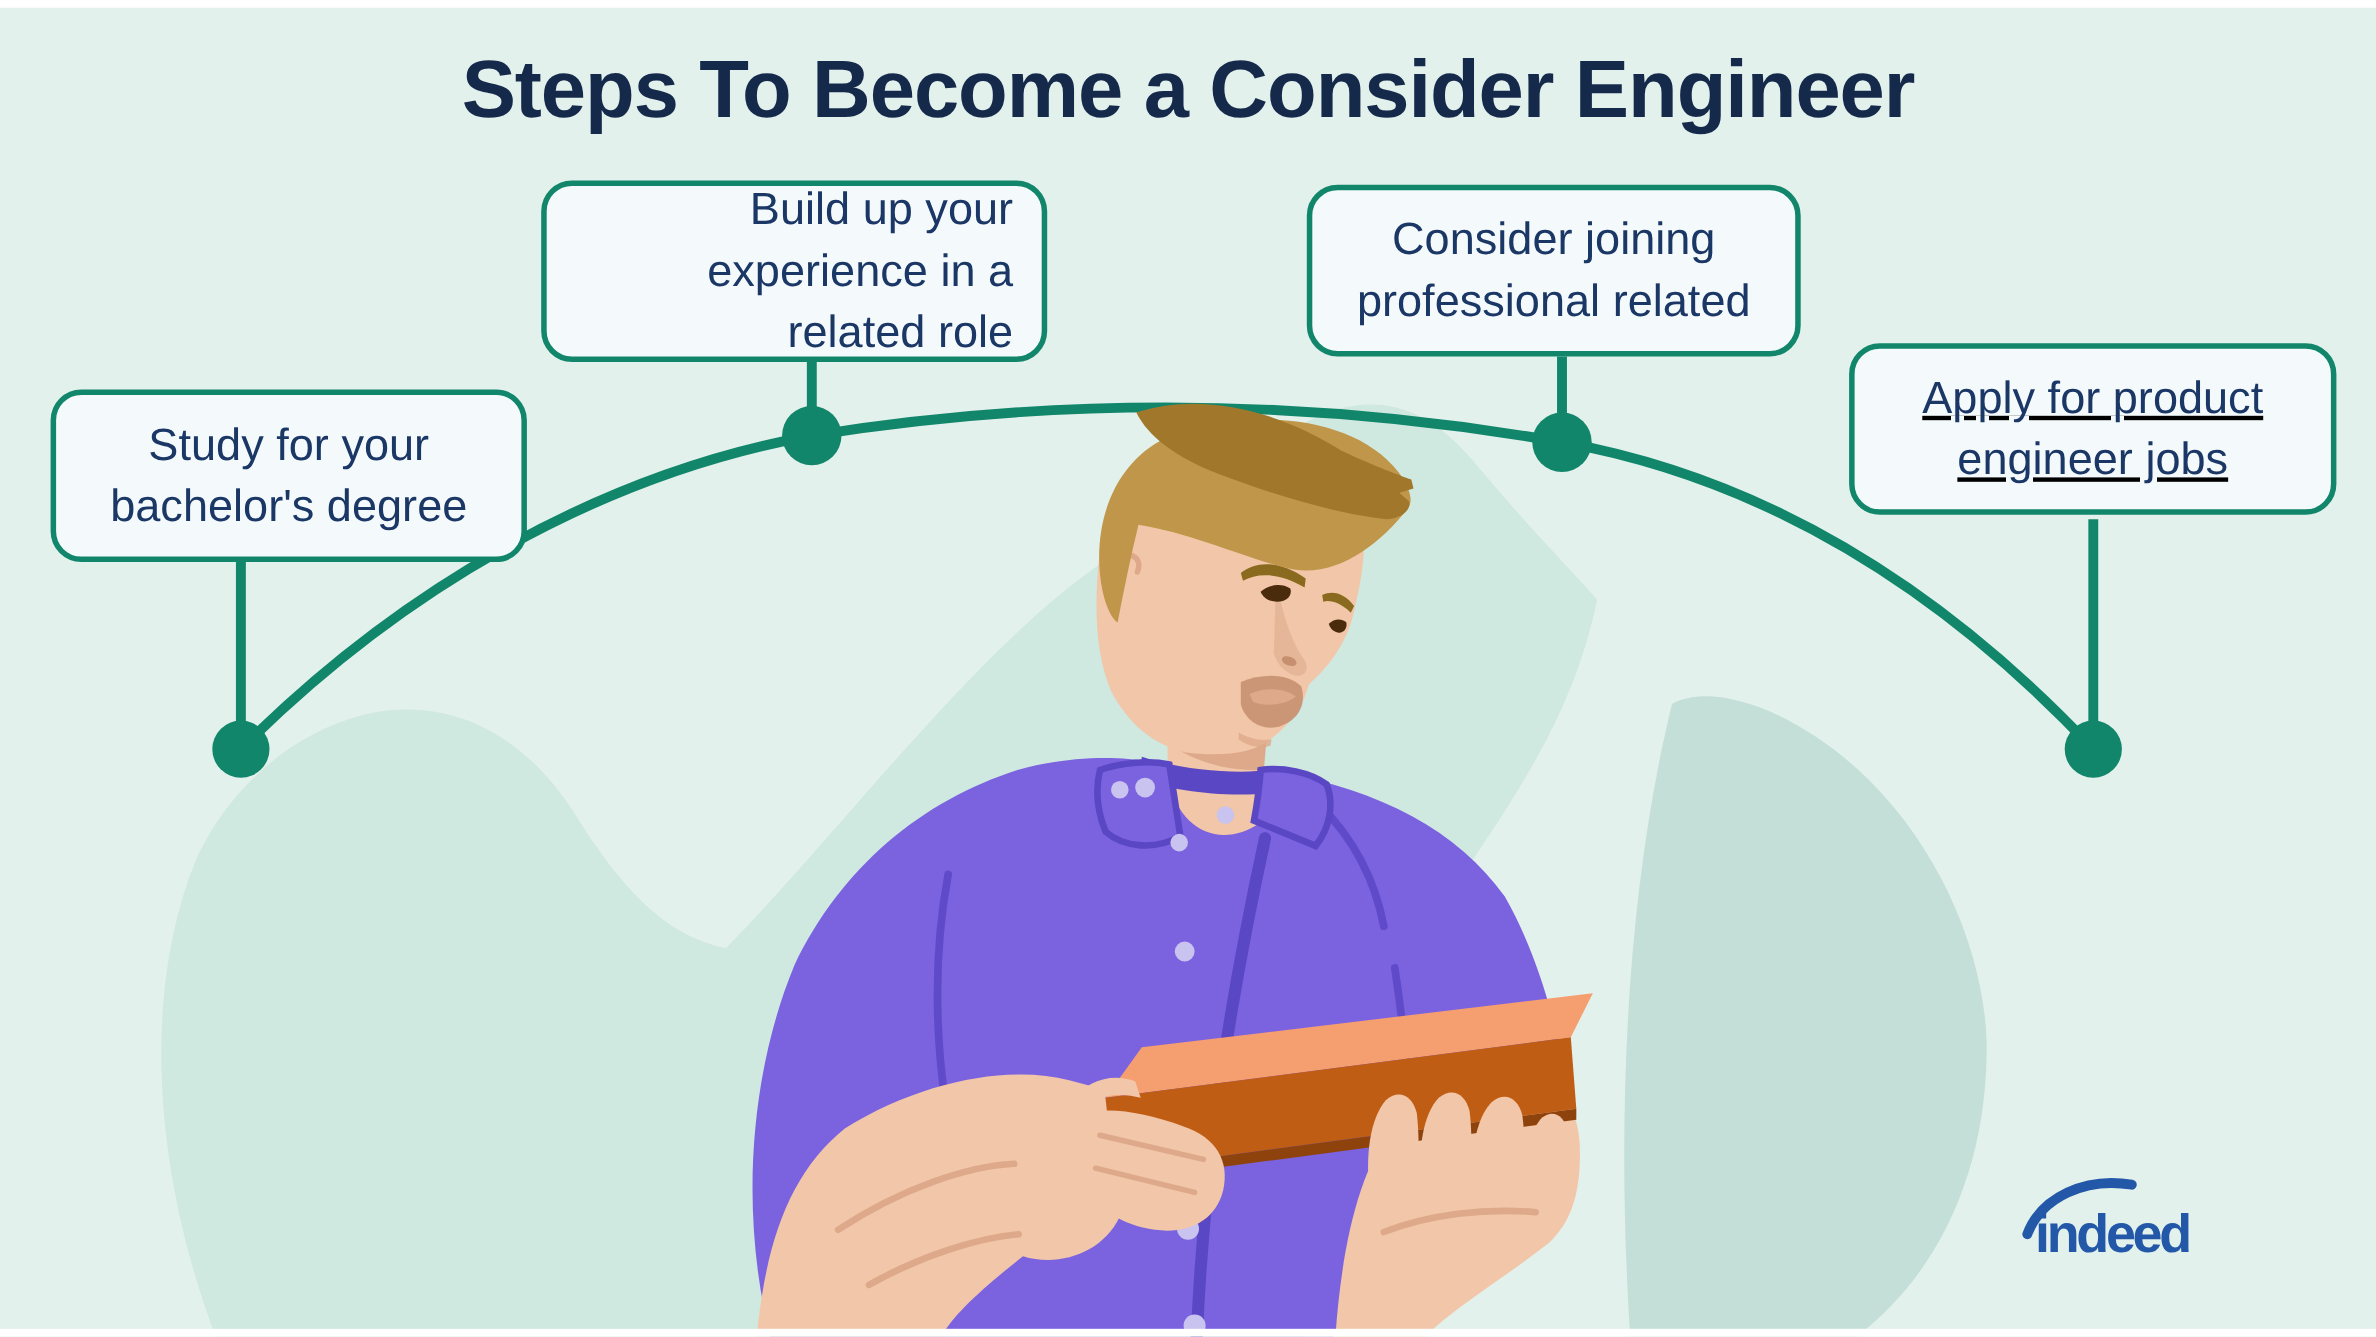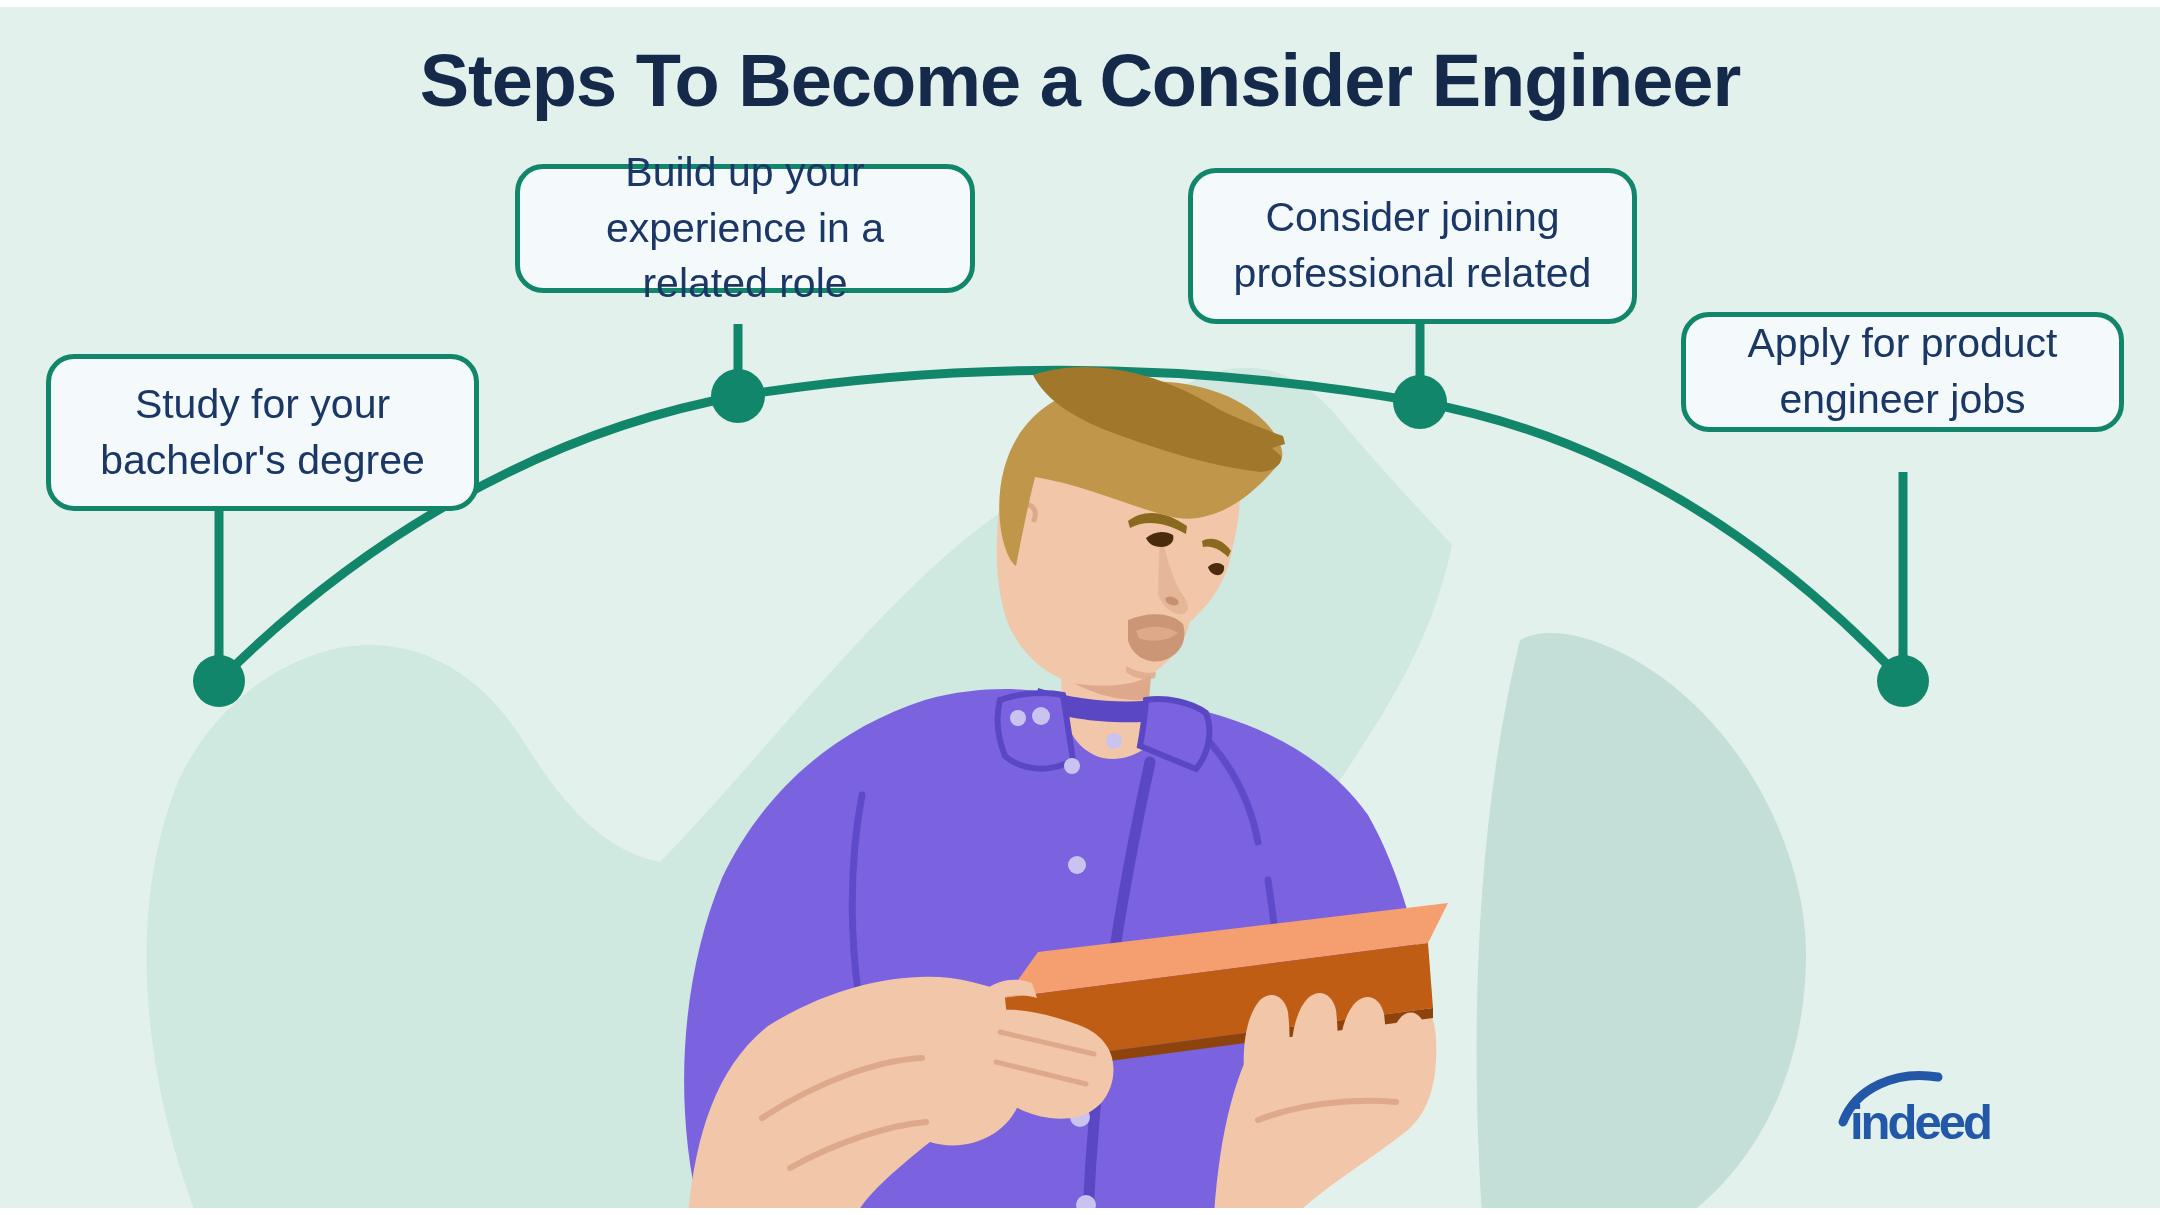--- a/index.html
+++ b/index.html
@@ -28,23 +28,23 @@
     display:flex;align-items:center;justify-content:center;
     text-align:center;
     box-sizing:border-box;
     padding:8px 26px;
   }
   .step-card .label{
     font-size:41px;line-height:1.36;
     color:var(--c-card-text);
   }
   #card-1{left:46px;top:314px;width:433px;height:157px;margin-top:40px;}
-  #card-2{left:515px;top:164px;width:460px;height:129px;}
+  #card-2{left:492px;top:164px;width:460px;height:165px;text-align:right;}
   #card-3{left:1188px;top:168px;width:449px;height:156px;}
-  #card-4{left:1681px;top:312px;width:443px;height:120px;}
+  #card-4{left:1681px;top:312px;width:443px;height:156px;text-decoration:underline;}
   .logo{
     position:absolute;left:1838px;top:1080px;width:280px;height:110px;
   }
   .logo-text{
     position:absolute;left:12px;top:14px;
     font-size:49px;font-weight:bold;letter-spacing:-3px;
     color:var(--c-logo-blue);
   }
   
   .f-blob1{fill:var(--c-blob-light);} .f-blob2{fill:var(--c-blob-dark);}

